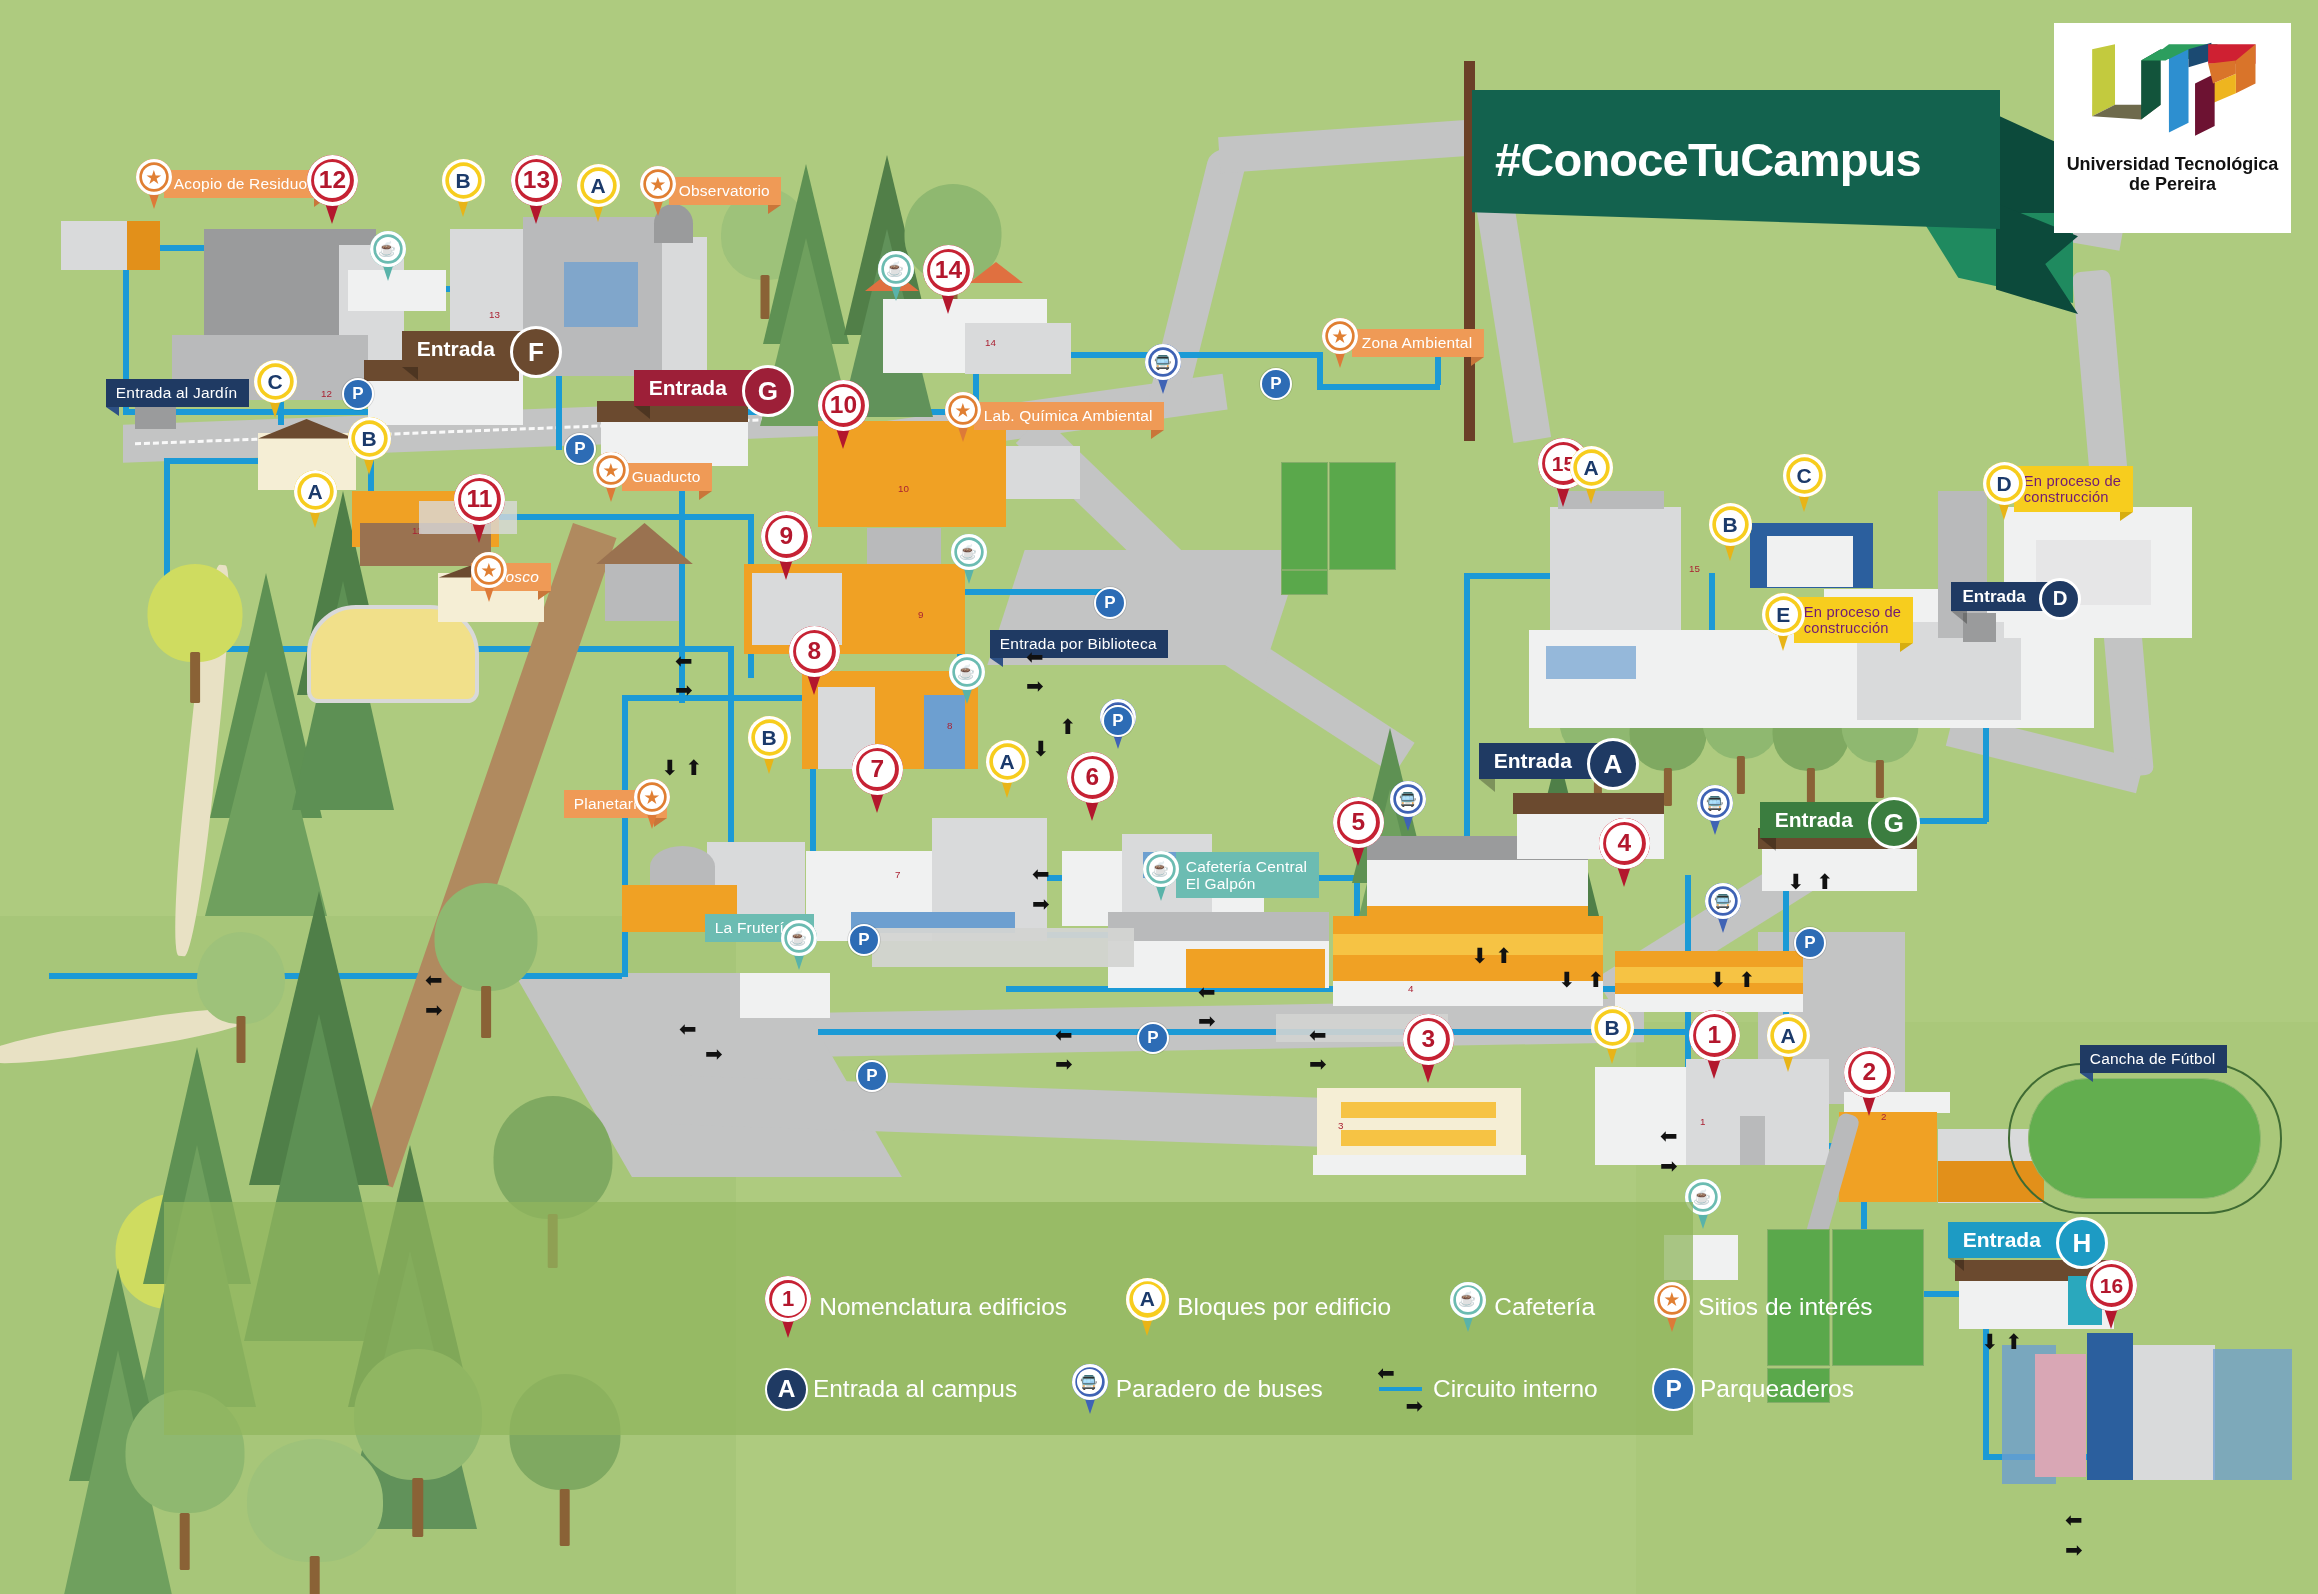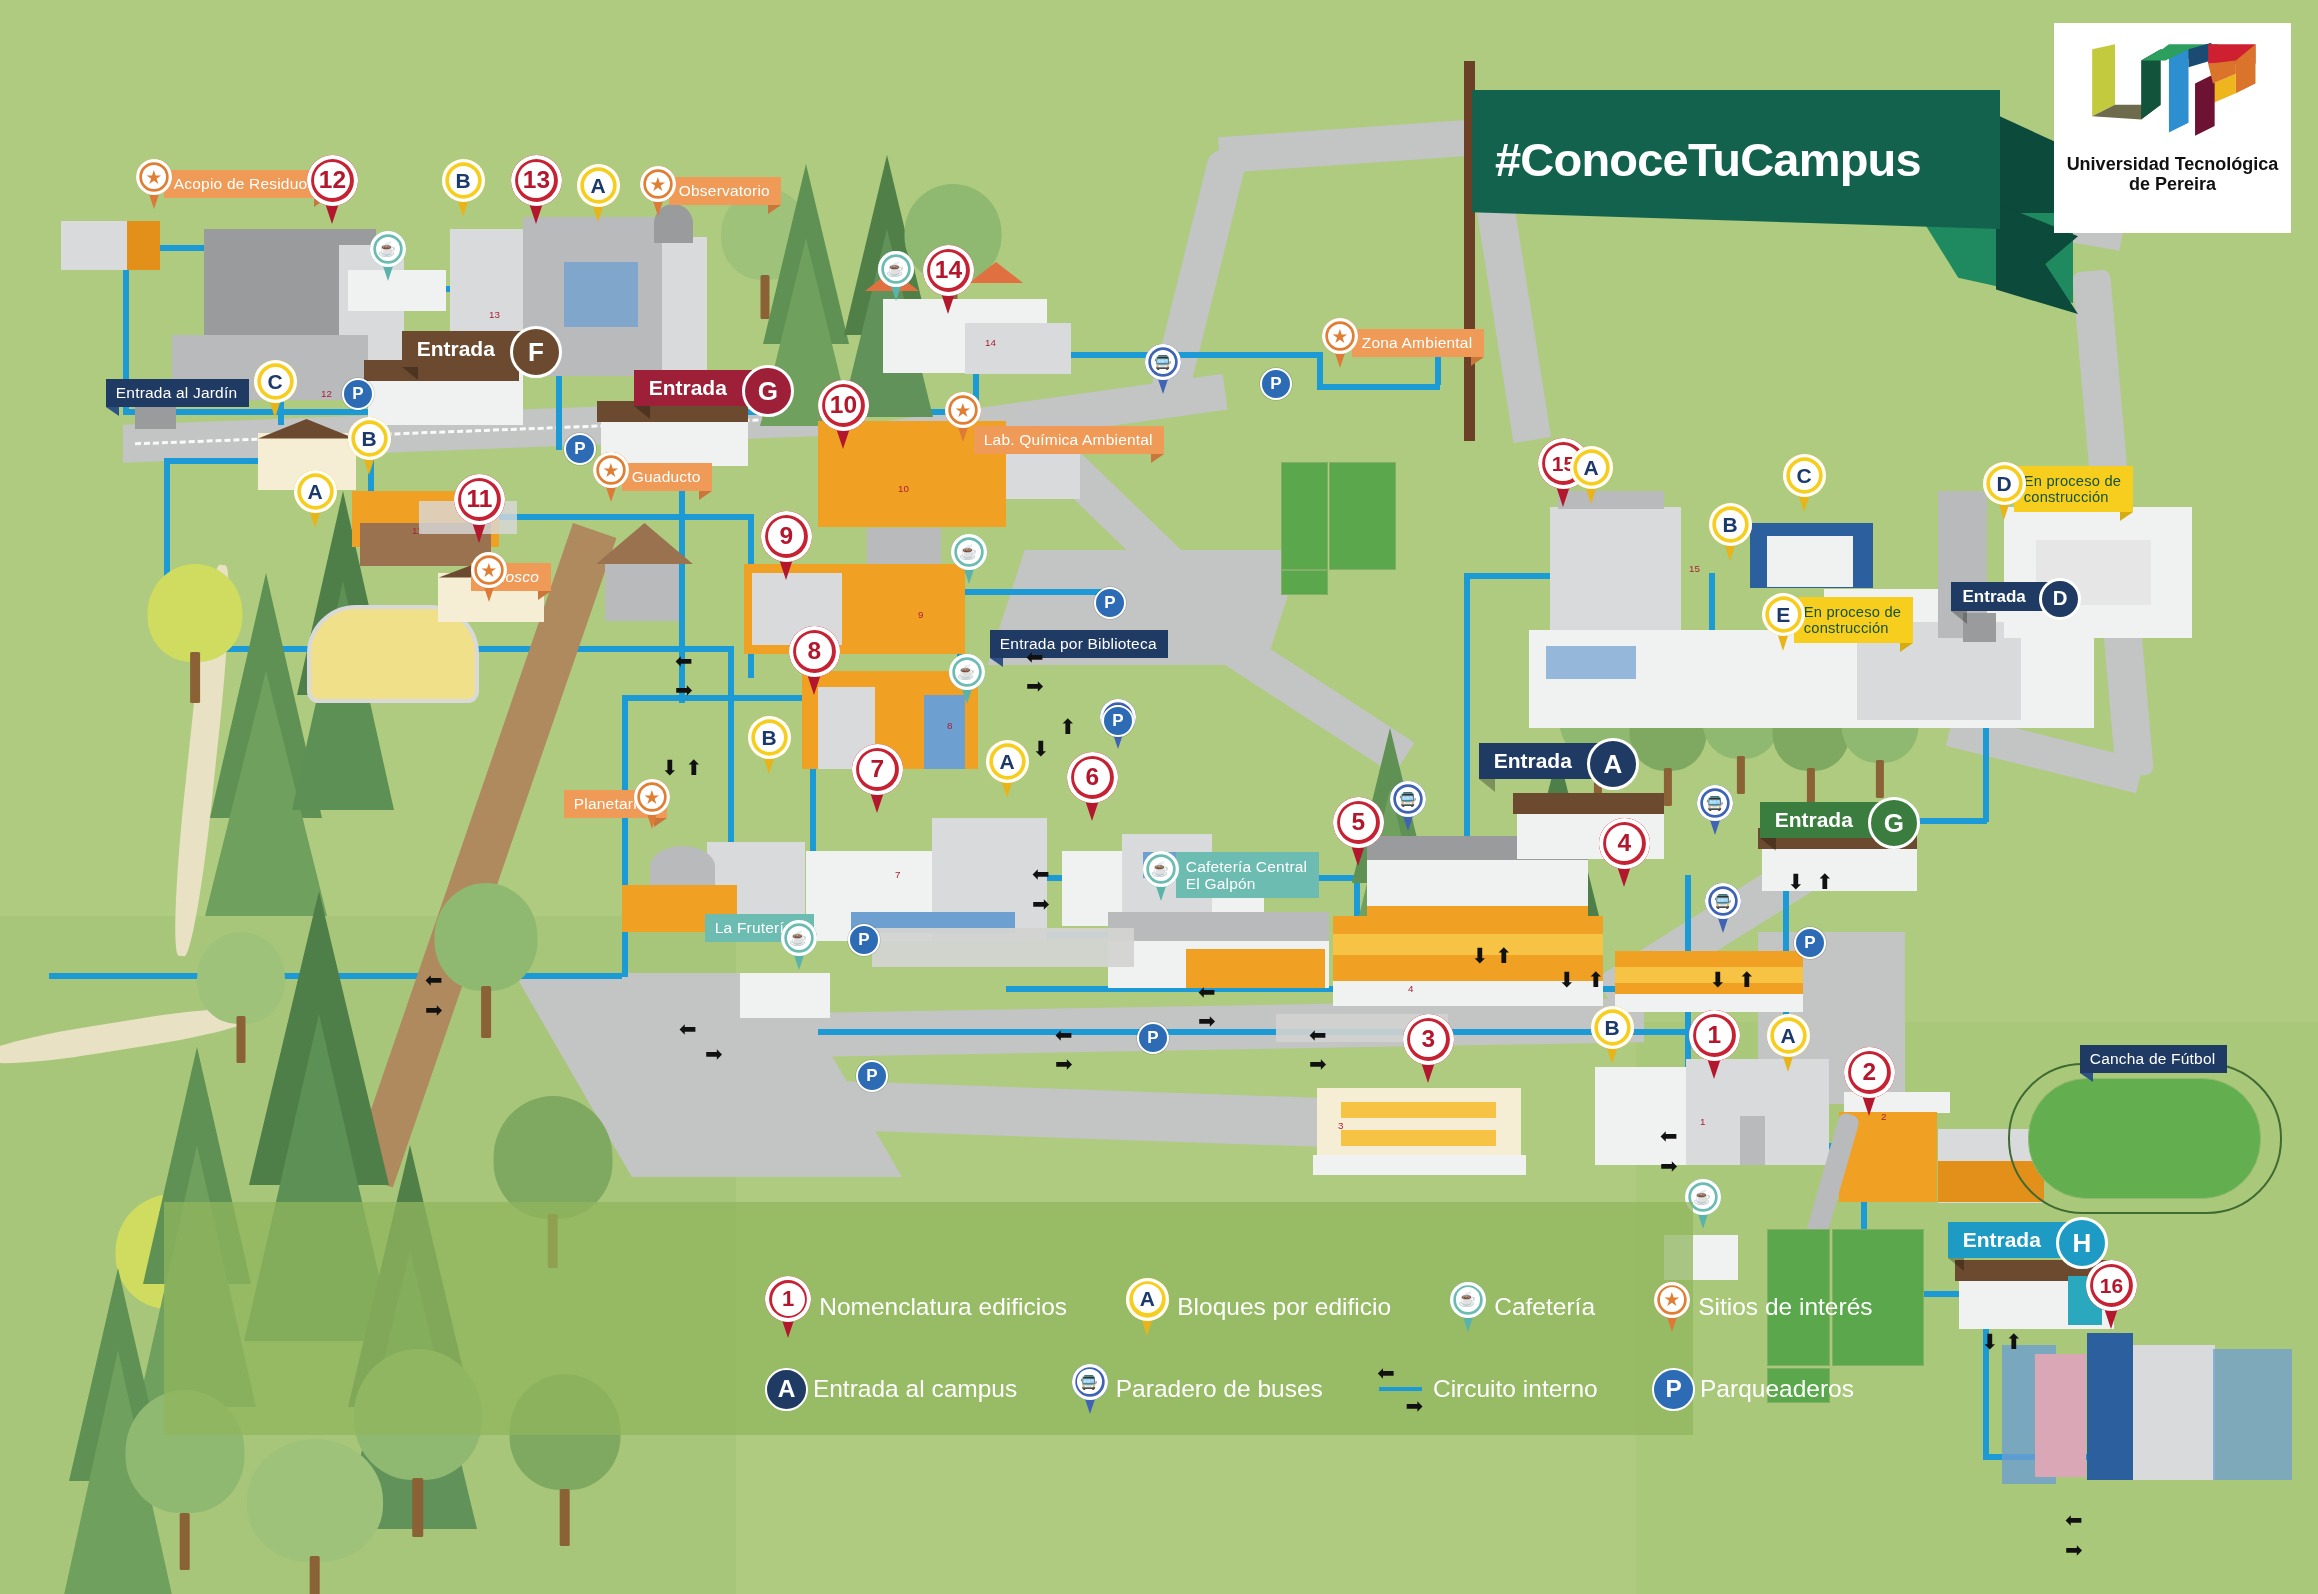--- a/index.html
+++ b/index.html
@@ -91,21 +91,21 @@
      display:flex;align-items:center;justify-content:center;box-shadow:0 0 0 0.8px rgba(0,0,0,.12);}
 
   
   .ribbon{position:absolute;display:flex;align-items:center;height:28px;
      padding:0 11.5px 0 9.8px;color:#fff;font-size:15.5px;white-space:nowrap;letter-spacing:0.2px;}
   .ribbon.orange{background:#ef9a56;}
   .ribbon.orange::after{content:"";position:absolute;right:0px;top:100%;border-left:13px solid #c9763a;border-bottom:9.8px solid transparent;}
   .ribbon.navy{background:#1f3a63;}
   .ribbon.navy::after{content:"";position:absolute;left:0;top:100%;border-right:13px solid #2e5185;border-bottom:9.8px solid transparent;}
   .ribbon.teal{background:#6cbcb2;}
-  .ribbon.yellow{background:#f7cd1e;color:#14532d;}
+  .ribbon.yellow{background:#f7cd1e;color:#701a75;}
   .ribbon.yellow::after{content:"";position:absolute;right:0;top:100%;border-left:13px solid #d6ad10;border-bottom:9.8px solid transparent;}
 
   
   .gate{position:absolute;display:flex;align-items:center;height:36px;padding:0 46px 0 14.7px;
      color:#fff;font-size:21px;font-weight:bold;}
   .gate .badge{position:absolute;right:-21px;top:-4.9px;width:46px;height:46px;border-radius:50%;
      border:3.3px solid #fff;display:flex;align-items:center;justify-content:center;
      font-size:26px;font-weight:bold;color:#fff;}
   .gate::after{content:"";position:absolute;left:0;top:100%;border-right:16.4px solid rgba(0,0,0,.28);border-bottom:13px solid transparent;}
   .gate.brown{background:#6b4a2f;}  .gate.brown .badge{background:#6b4a2f;}
@@ -556,21 +556,21 @@
 
   <div class="ribbon orange" style="left:1352px;top:329px;">
     <span>Zona Ambiental</span>
     </div>
   <div class="pin poi" style="left:1322px;top:318px;">
     <div class="tail"></div>
       <div class="head"></div>
       <div class="inner">★</div>
     </div>
 
-  <div class="ribbon orange" style="left:974px;top:402px;margin-top:24px;">
+  <div class="ribbon orange" style="left:974px;top:402px;">
     <span>Lab. Química Ambiental</span>
     </div>
   <div class="pin poi" style="left:945px;top:392px;">
     <div class="tail"></div>
       <div class="head"></div>
       <div class="inner">★</div>
     </div>
 
   <div class="ribbon orange" style="left:622px;top:463px;">
     <span>Guaducto</span>

